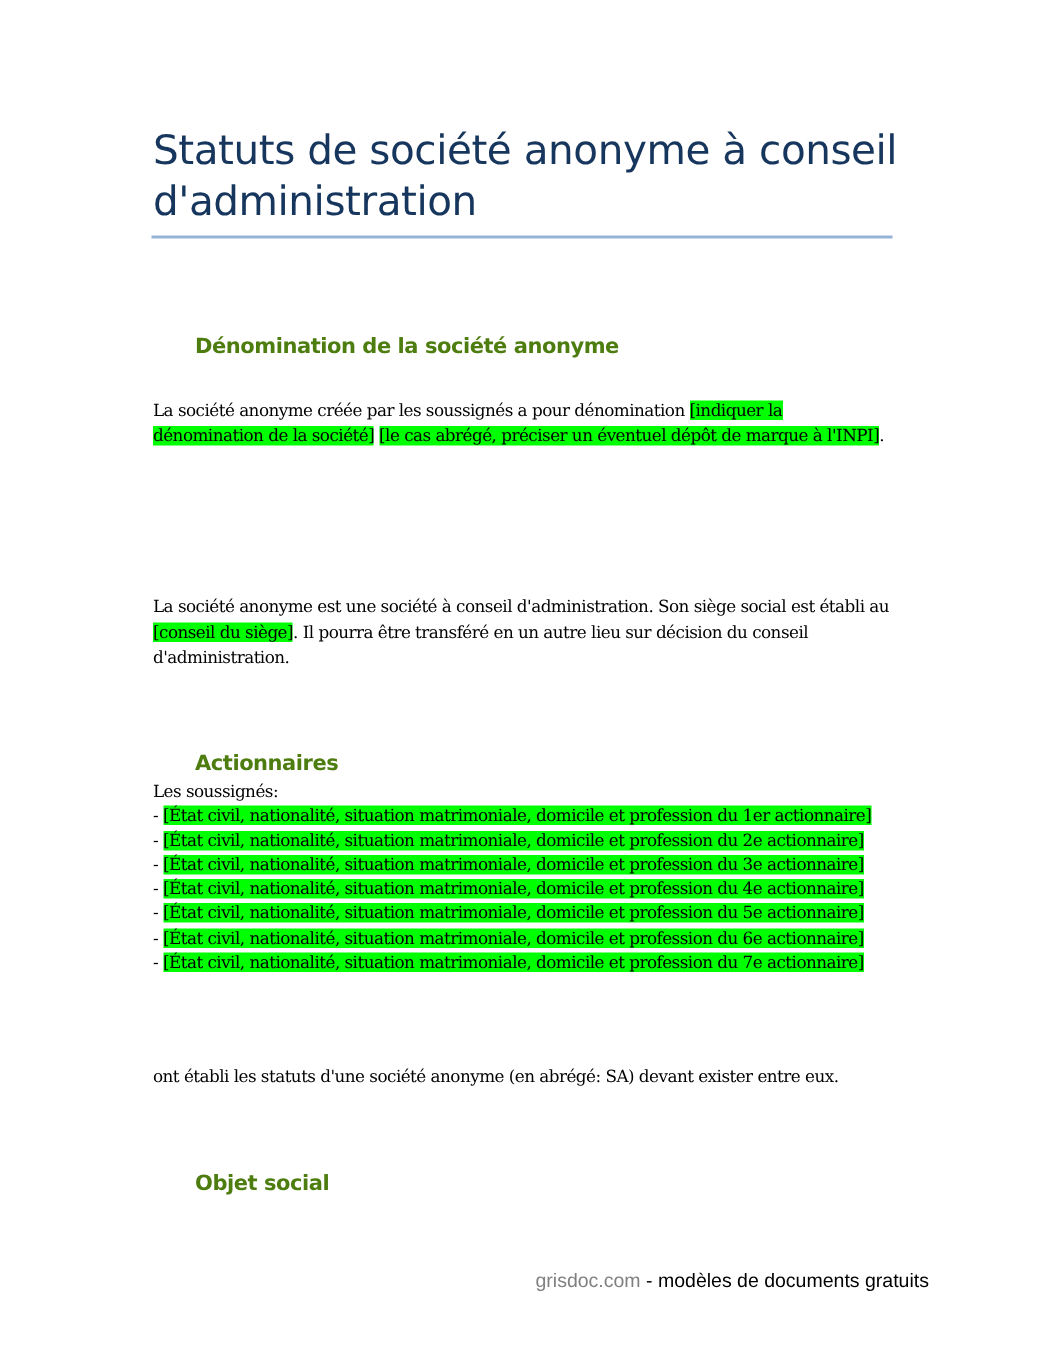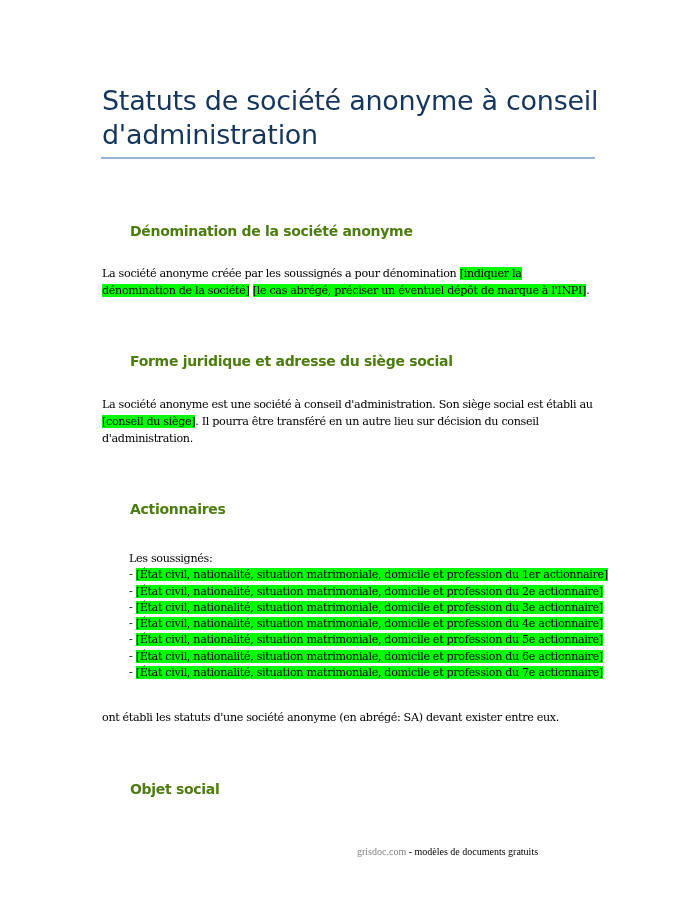--- a/index.html
+++ b/index.html
@@ -28,45 +28,44 @@
     }
     .para {
       position: absolute; left: 102px; width: 495px;
       font-family: "DejaVu Serif", "Liberation Serif", serif;
       font-size: 11.2px; line-height: 17px; color: #000; letter-spacing: -0.35px;
     }
     .hl { background: #00ff00; }
     .list-line { display: block; white-space: nowrap; }
     .footer {
       position: absolute; left: 357px; top: 846px;
-      font-family: Liberation Serif, serif;
-      font-size: 10px; color: #000; white-space: nowrap;
+      font-family: Liberation Sans, sans-serif;
+      font-size: 13px; color: #000; white-space: nowrap;
     }
     .footer .brand { color: #808080; }
   </style>
 </head>
 <body>
 
 <div class="page">
 
   <div class="title">Statuts de société anonyme à conseil d'administration</div>
   <div class="title-rule"></div>
 
   <div class="h2" style="top:222px;">Dénomination de la société anonyme</div>
   <div class="para" style="top:265px;">
     <span>La société anonyme créée par les soussignés a pour dénomination </span><span class="hl">[indiquer la dénomination de la société]</span><span> </span><span class="hl">[le cas abrégé, préciser un éventuel dépôt de marque à l'INPI]</span><span>.</span>
   </div>
 
-  <div class="h2" style="top:352px;">Forme juridique et adresse du siège social</div>
   <div class="para" style="top:396px;">
     <span>La société anonyme est une société à conseil d'administration. Son siège social est établi au </span><span class="hl">[conseil du siège]</span><span>. Il pourra être transféré en un autre lieu sur décision du conseil d'administration.</span>
   </div>
 
   <div class="h2" style="top:500px;">Actionnaires</div>
-  <div class="para" style="top:551px; line-height:16.3px;margin-left:27px;">
+  <div class="para" style="top:520px; line-height:16.3px;">
     <span class="list-line">Les soussignés:</span>
     <span class="list-line"><span>- </span><span class="hl">[État civil, nationalité, situation matrimoniale, domicile et profession du 1er actionnaire]</span></span>
     <span class="list-line"><span>- </span><span class="hl">[État civil, nationalité, situation matrimoniale, domicile et profession du 2e actionnaire]</span></span>
     <span class="list-line"><span>- </span><span class="hl">[État civil, nationalité, situation matrimoniale, domicile et profession du 3e actionnaire]</span></span>
     <span class="list-line"><span>- </span><span class="hl">[État civil, nationalité, situation matrimoniale, domicile et profession du 4e actionnaire]</span></span>
     <span class="list-line"><span>- </span><span class="hl">[État civil, nationalité, situation matrimoniale, domicile et profession du 5e actionnaire]</span></span>
     <span class="list-line"><span>- </span><span class="hl">[État civil, nationalité, situation matrimoniale, domicile et profession du 6e actionnaire]</span></span>
     <span class="list-line"><span>- </span><span class="hl">[État civil, nationalité, situation matrimoniale, domicile et profession du 7e actionnaire]</span></span>
   </div>
   <div class="para" style="top:709px;">ont établi les statuts d'une société anonyme (en abrégé: SA) devant exister entre eux.</div>

